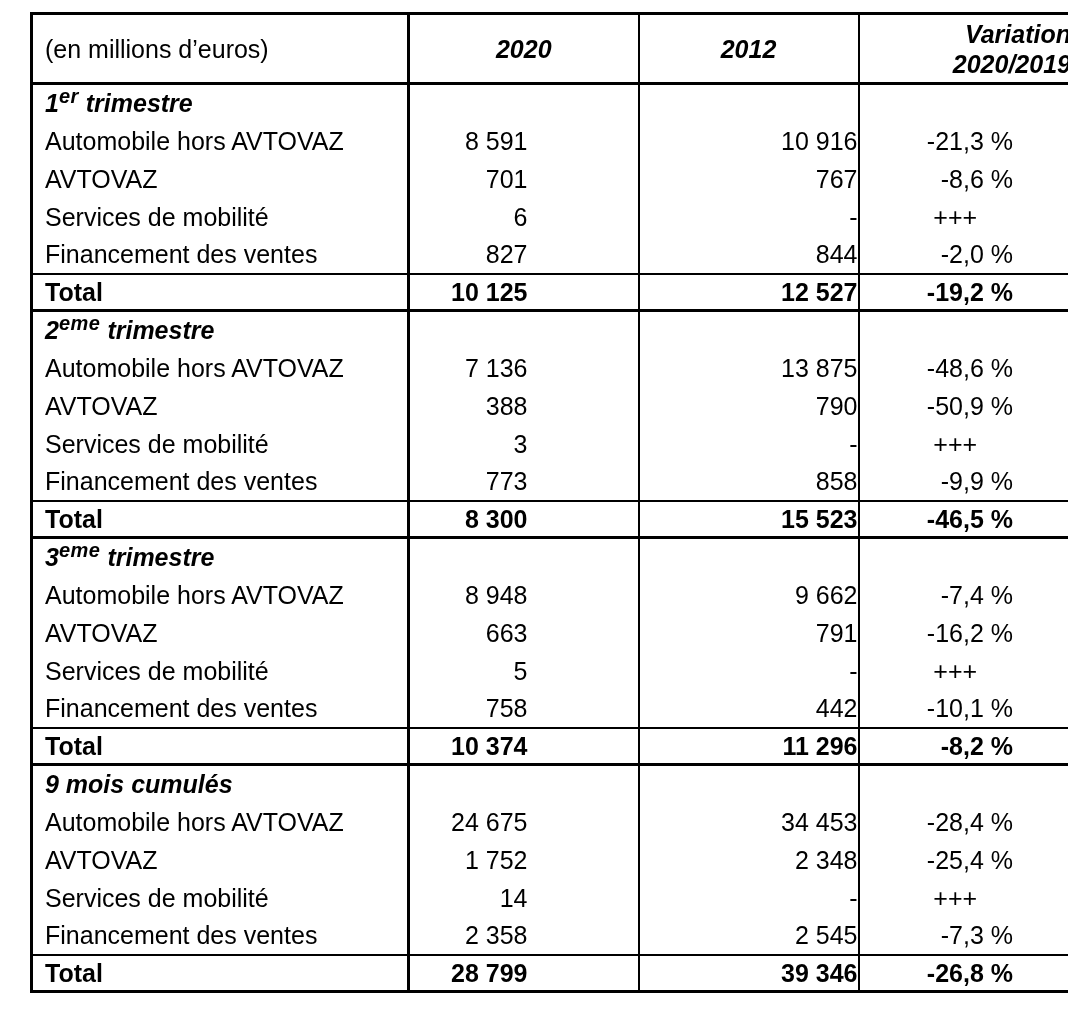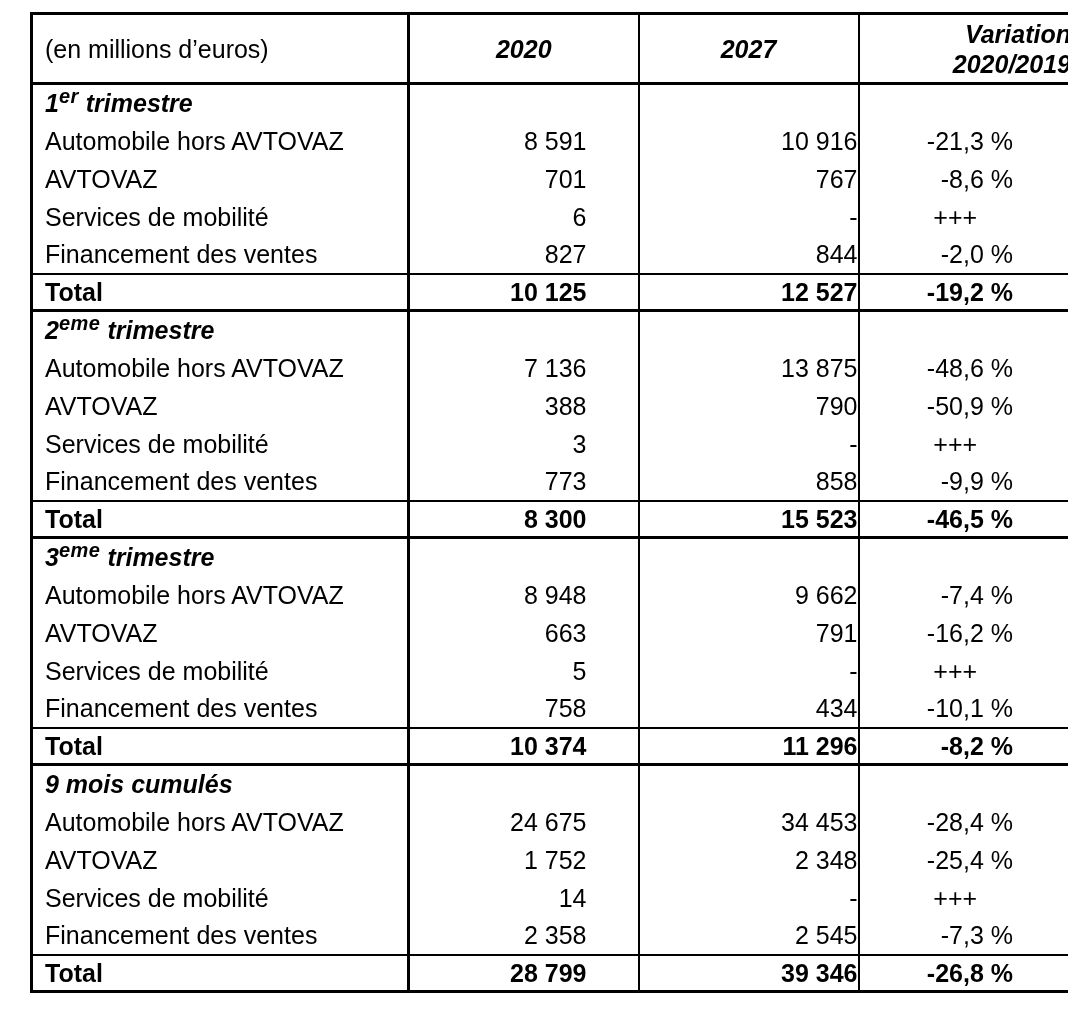--- a/index.html
+++ b/index.html
@@ -56,21 +56,21 @@
   td.sec-title sup {
     font-size: 20px;
     line-height: 0;
     vertical-align: 9px;
     letter-spacing: 0.5px;
   }
 
   
   tr.row td { height: 38px; }
   td.c-label { padding-left: 12px; }
-  td.c-2020.num { text-align: right; padding-right: 51px; }
+  td.c-2020.num { text-align: right; padding-right: 110px; }
   td.c-2019.num { text-align: right; }
   td.c-var.num  { text-align: right; padding-right: 58px; }
   td.c-var.var-plus { text-align: center; padding-right: 20px; }
 
   
   tr.total td {
     height: 37px;
     font-weight: bold;
     border-top: 2px solid #000;
     border-bottom: 3px solid #000;
@@ -83,21 +83,21 @@
   <colgroup>
     <col style="width:377px">
     <col style="width:230px">
     <col style="width:220px">
     <col style="width:214px">
   </colgroup>
   <thead>
     <tr class="hdr">
       <td class="hdr-unit">(en millions d’euros)</td>
       <td class="c-2020 hdr-year">2020</td>
-      <td class="c-2019 hdr-year">2027</td>
+      <td class="c-2019 hdr-year">2012</td>
       <td class="c-var hdr-var">
         <div class="vline">Variation</div>
         <div class="vline">2020/2019</div>
       </td>
     </tr>
   </thead>
   <tbody id="table-body">
       <tr class="sec">
         <td class="c-label sec-title"><span>1</span><sup>er</sup><span> trimestre</span></td>
         <td class="c-2020"></td>
@@ -190,21 +190,21 @@
       </tr>
       <tr class="row">
         <td class="c-label">Services de mobilité</td>
         <td class="c-2020 num">5</td>
         <td class="c-2019 num">-</td>
         <td class="c-var var-plus">+++</td>
       </tr>
       <tr class="row">
         <td class="c-label">Financement des ventes</td>
         <td class="c-2020 num">758</td>
-        <td class="c-2019 num">434</td>
+        <td class="c-2019 num">442</td>
         <td class="c-var num">-10,1 %</td>
       </tr>
       <tr class="total">
         <td class="c-label">Total</td>
         <td class="c-2020 num">10 374</td>
         <td class="c-2019 num">11 296</td>
         <td class="c-var num">-8,2 %</td>
       </tr>
       <tr class="sec">
         <td class="c-label sec-title"><span>9</span><sup></sup><span> mois cumulés</span></td>

